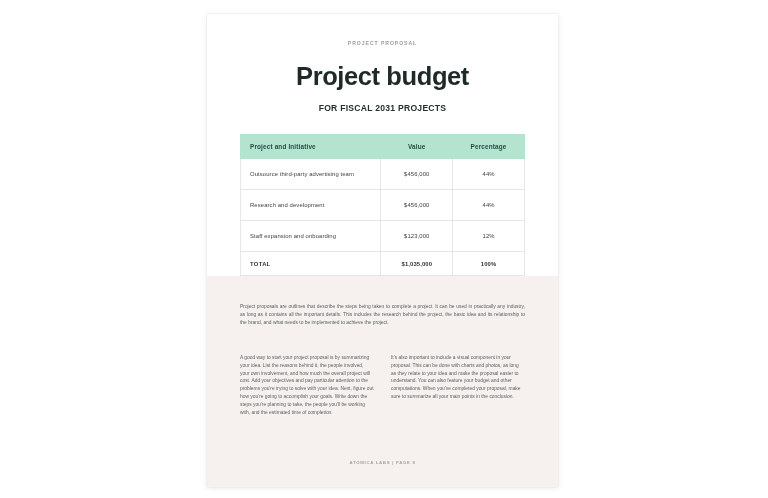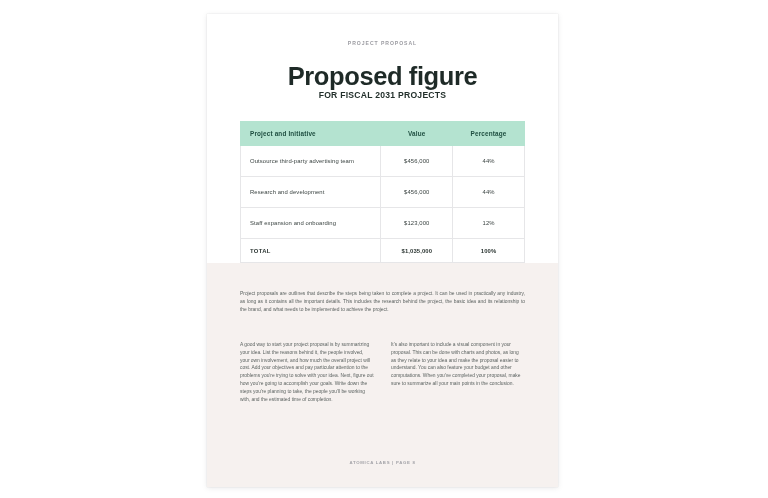--- a/index.html
+++ b/index.html
@@ -57,21 +57,21 @@
     margin-top: 16px;
     text-align: center;
     font-size: 25.5px;
     line-height: 1.1;
     font-weight: 700;
     color: #1e2a27;
     letter-spacing: -0.4px;
   }
 
   .doc-subtitle {
-    margin-top: 0;
+    margin-top: 13px;
     text-align: center;
     font-size: 8.6px;
     font-weight: 700;
     color: #23302c;
     letter-spacing: 0.25px;
   }
 
   
   .budget-table {
     margin: 21px 0 0 0;
@@ -156,21 +156,21 @@
 <body>
 
 <div id="canvas">
 
   <div id="page">
 
     <div class="page-top">
 
       <div class="eyebrow">PROJECT PROPOSAL</div>
 
-      <div class="doc-title">Proposed figure</div>
+      <div class="doc-title">Project budget</div>
 
       <div class="doc-subtitle">FOR FISCAL 2031 PROJECTS</div>
 
       <table class="budget-table">
         <thead>
           <tr>
             <th class="col-name">Project and Initiative</th>
             <th class="col-value">Value</th>
             <th class="col-pct">Percentage</th>
           </tr>

